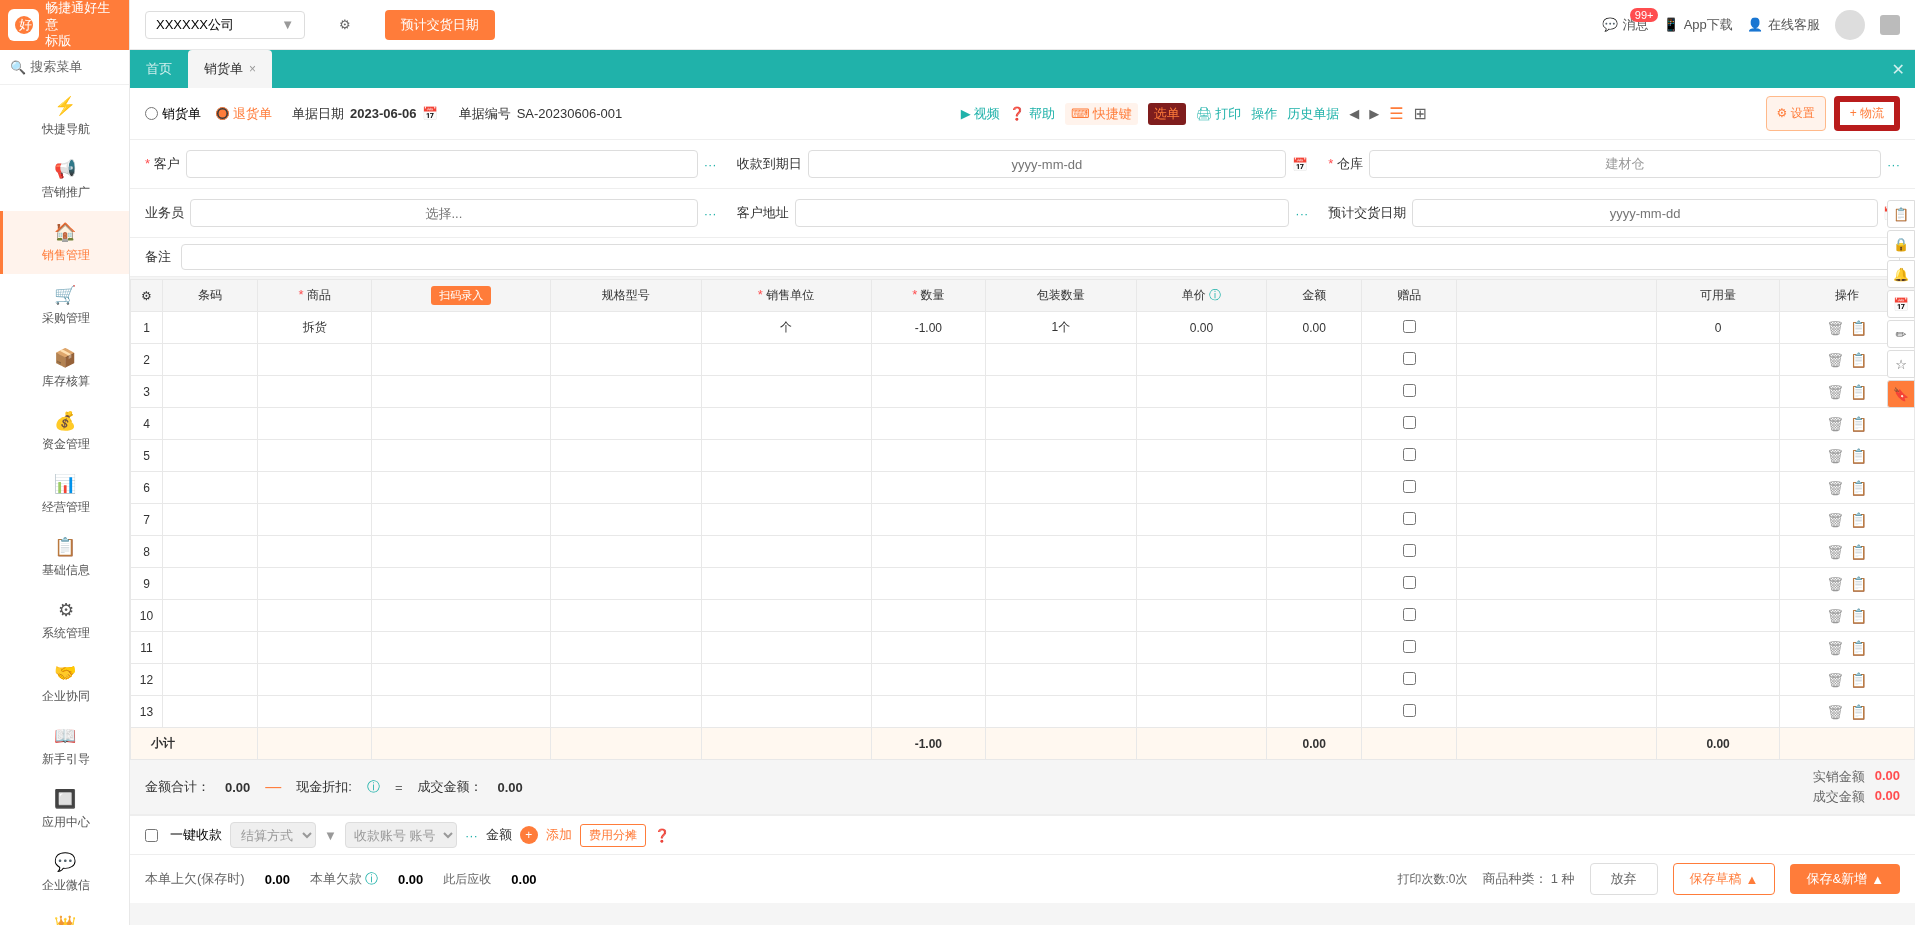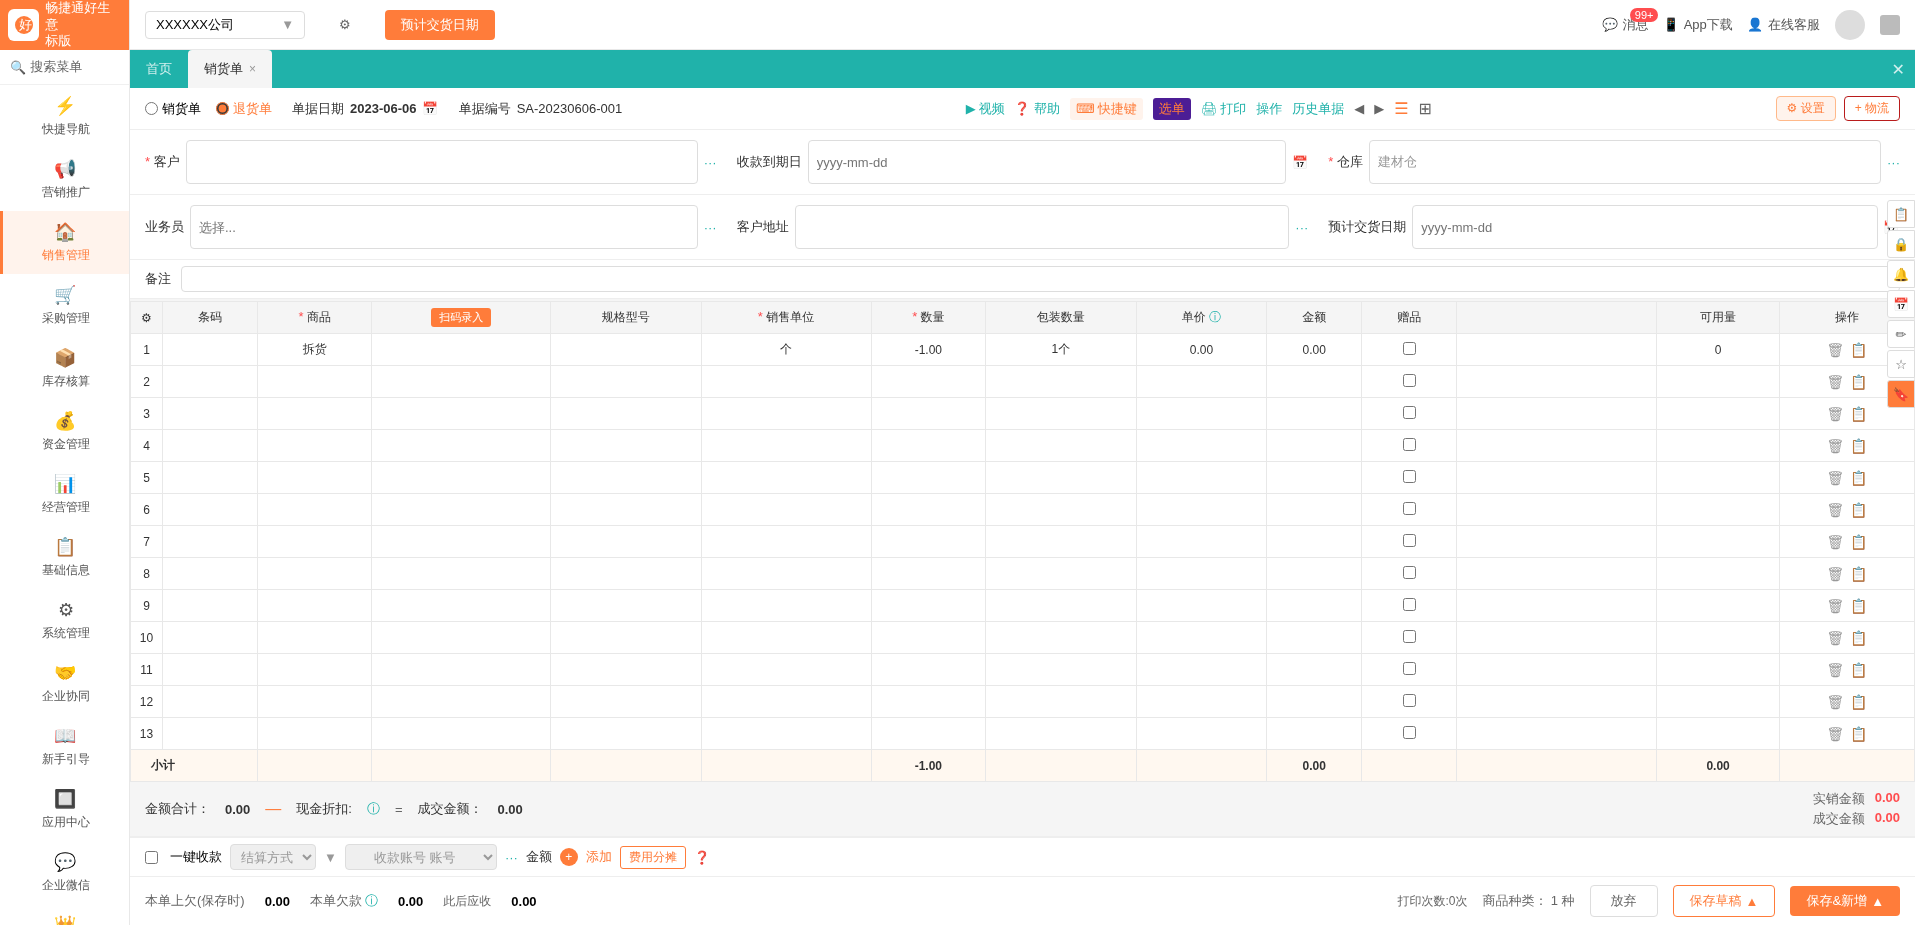--- a/index.html
+++ b/index.html
@@ -37,28 +37,28 @@
     .tab-close { color: #999; font-size: 12px; cursor: pointer; }
     .close-all { margin-left: auto; margin-right: 10px; color: rgba(255,255,255,0.8); cursor: pointer; font-size: 16px; }
     .radio-group { display: flex; align-items: center; gap: 15px; }
     .radio-item { display: flex; align-items: center; gap: 4px; cursor: pointer; }
     .radio-item input[type=radio] { accent-color: #ff7c3a; }
     .date-field { display: flex; align-items: center; gap: 6px; color: #333; }
     .doc-num { display: flex; align-items: center; gap: 6px; color: #333; }
     .header-actions { margin-left: auto; display: flex; align-items: center; gap: 10px; color: #20b2aa; font-size: 12px; }
     .header-action { display: flex; align-items: center; gap: 3px; cursor: pointer; }
     .btn-setting { background: #fff3ec; color: #ff7c3a; border: 1px solid #ffb98a; border-radius: 4px; padding: 3px 10px; cursor: pointer; font-size: 12px; }
-    .btn-logistics { background: #fff; color: #ff7c3a; border: 1px solid #b91c1c; border-radius: 4px; padding: 3px 10px; cursor: pointer; font-size: 12px; }
+    .btn-logistics { background: #fff; color: #ff7c3a; border: 6px solid #b91c1c; border-radius: 4px; padding: 3px 10px; cursor: pointer; font-size: 12px; }
 
     
     .fields-row { background: #fff; padding: 10px 15px; display: flex; gap: 20px; align-items: center; border-bottom: 1px solid #eee; }
     .field-group { display: flex; align-items: center; gap: 6px; flex: 1; }
     .field-label { color: #333; white-space: nowrap; }
     .field-label.required::before { content: '* '; color: #ff4d4f; }
-    .field-input { flex: 1; height: 44px; border: 1px solid #ddd; border-radius: 4px; padding: 0 8px; color: #999; }
+    .field-input { flex: 1; height: 28px; border: 1px solid #ddd; border-radius: 4px; padding: 0 8px; color: #999; text-align: center; }
     .field-dots { color: #20b2aa; cursor: pointer; }
     .data-table { width: 100%; border-collapse: collapse; }
     .data-table th { background: #f5f5f5; border: 1px solid #e8e8e8; padding: 6px 8px; text-align: center; color: #333; font-weight: normal; white-space: nowrap; font-size: 12px; }
     .data-table td { border: 1px solid #e8e8e8; padding: 5px 8px; text-align: center; color: #333; font-size: 12px; height: 32px; }
     .th-required { color: #ff4d4f; }
     .scan-btn { background: #ff7c3a; color: #fff; border: none; padding: 2px 8px; border-radius: 3px; font-size: 11px; cursor: pointer; }
     .subtotal-row td { background: #fff8f0; font-weight: bold; }
     .negative { color: #ff4d4f; }
     .action-icons { display: flex; gap: 6px; justify-content: center; }
     .icon-btn { cursor: pointer; color: #999; font-size: 14px; }
@@ -229,21 +229,21 @@
           <span>视频</span>
         </span>
         <span class="header-action">
           <span>❓</span>
           <span>帮助</span>
         </span>
         <span class="header-action" style="background:#fff3ec;color:#ff7c3a;padding:2px 6px;border-radius:3px;">
           <span>⌨</span>
           <span>快捷键</span>
         </span>
-        <span class="header-action" style="background:#4c1d95;color:#ff7c3a;padding:2px 6px;border-radius:3px;">
+        <span class="header-action" style="background:#7f1d1d;color:#ff7c3a;padding:2px 6px;border-radius:3px;">
           <span>选单</span>
         </span>
         <span class="header-action">
           <span>🖨</span>
           <span>打印</span>
         </span>
         <span class="header-action">
           <span>操作</span>
         </span>
         <span class="header-action">
@@ -638,21 +638,21 @@
       </div>
     </div>
 
     <div class="footer-payment" style="background:#fff; padding:6px 15px; display:flex; align-items:center; gap:8px; border-top:1px solid #eee; border-bottom:1px solid #eee;">
       <input type="checkbox" class="checkbox-pay" style="">
       <span>一键收款</span>
       <select style="height:26px; border:1px solid #ddd; border-radius:4px; padding:0 6px; color:#999;">
         <option>结算方式</option>
       </select>
       <span style="color:#999;">▼</span>
-      <select style="height:26px; border:1px solid #ddd; border-radius:4px; padding:0 24px; color:#999;">
+      <select style="height:26px; border:1px solid #ddd; border-radius:4px; padding:0 4px; color:#999;">
         <option>收款账号 账号</option>
       </select>
       <span style="color:#20b2aa;cursor:pointer;">···</span>
       <span style="color:#333;">金额</span>
       <button class="add-btn">+</button>
       <span style="color:#ff7c3a;cursor:pointer;">添加</span>
       <button class="expense-split-btn">费用分摊</button>
       <span style="color:#20b2aa;">❓</span>
     </div>
 

